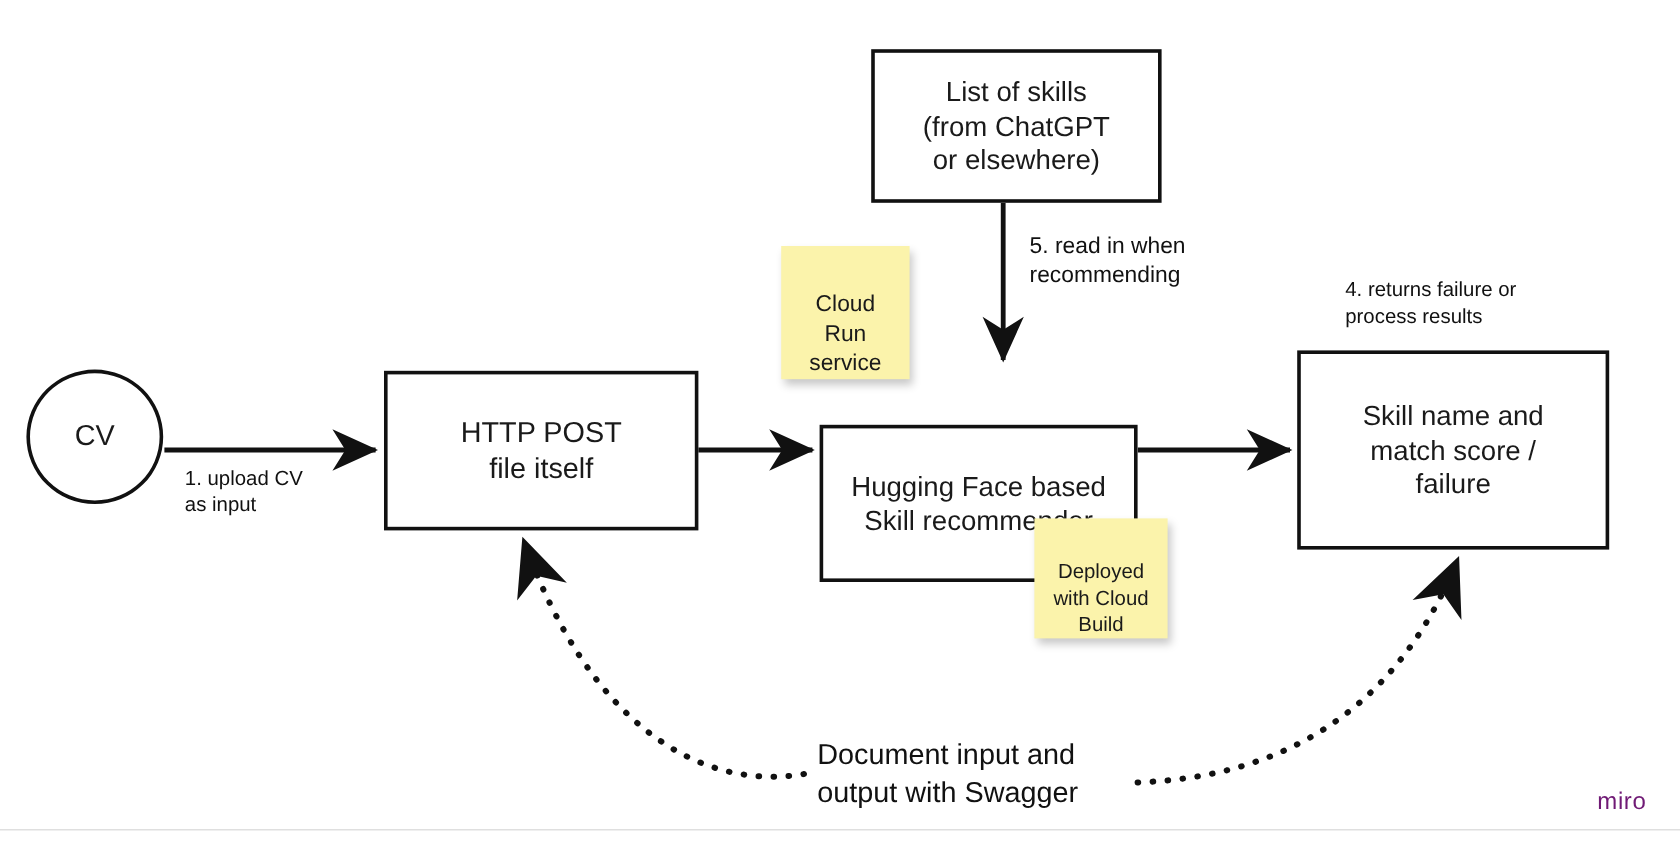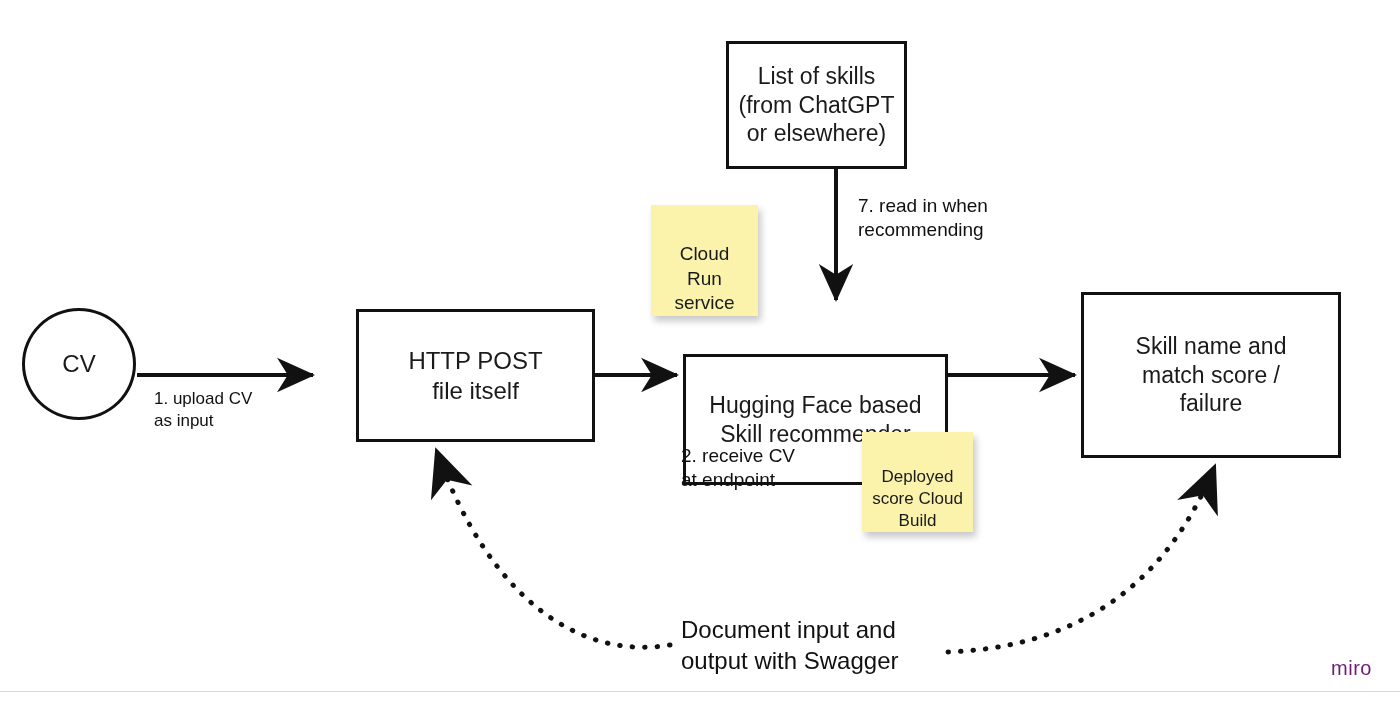--- a/index.html
+++ b/index.html
@@ -125,26 +125,26 @@
 
     <g>
       <path d="M 948,652 C 1060,648 1160,600 1214,468" fill="none" stroke="#111111" stroke-width="5" stroke-linecap="round" stroke-dasharray="0.5 12" marker-end="url(#arrowDotted)"></path>
     </g>
   </svg>
 
   <div class="node circle t24" style="left:22px; top:308px; width:114px; height:112px;">
     <span>CV</span>
   </div>
 
-  <div class="node t24" style="left:320px; top:309px; width:239px; height:133px;margin-left:36px;">
+  <div class="node t24" style="left:320px; top:309px; width:262px; height:133px;">
     <span>HTTP POST
 file itself</span>
   </div>
 
-  <div class="node t23" style="left:726px; top:41px; width:181px; height:128px;">
+  <div class="node t23" style="left:726px; top:41px; width:242px; height:128px;">
     <span>List of skills
 (from ChatGPT
 or elsewhere)</span>
   </div>
 
   <div class="node t23" style="left:683px; top:306px; width:265px; height:131px;margin-top:48px;">
     <span>Hugging Face based
 Skill recommender</span>
   </div>
 
@@ -155,33 +155,33 @@
   </div>
 
   <div class="sticky t19" style="left:651px; top:205px; width:107px; height:111px;">
     <span>Cloud
 Run
 service</span>
   </div>
 
   <div class="sticky t17" style="left:862px; top:432px; width:111px; height:100px;">
     <span>Deployed
-score Cloud
+with Cloud
 Build</span>
   </div>
 
   <div class="label t17" style="left:154px; top:388px;">1. upload CV
 as input</div>
 
-  <div class="label t19" style="left:681px; top:444px;">2. receive CV
-at endpoint</div>
 
-  <div class="label t19" style="left:858px; top:194px;">7. read in when
+  <div class="label t19" style="left:858px; top:194px;">5. read in when
 recommending</div>
 
+  <div class="label t17" style="left:1121px; top:231px;">4. returns failure or
+process results</div>
 
   <div class="label t24" style="left:681px; top:615px;">Document input and
 output with Swagger</div>
 
   <div class="bottom-rule"></div>
 
   <div class="watermark">miro</div>
 
 </div>
 

